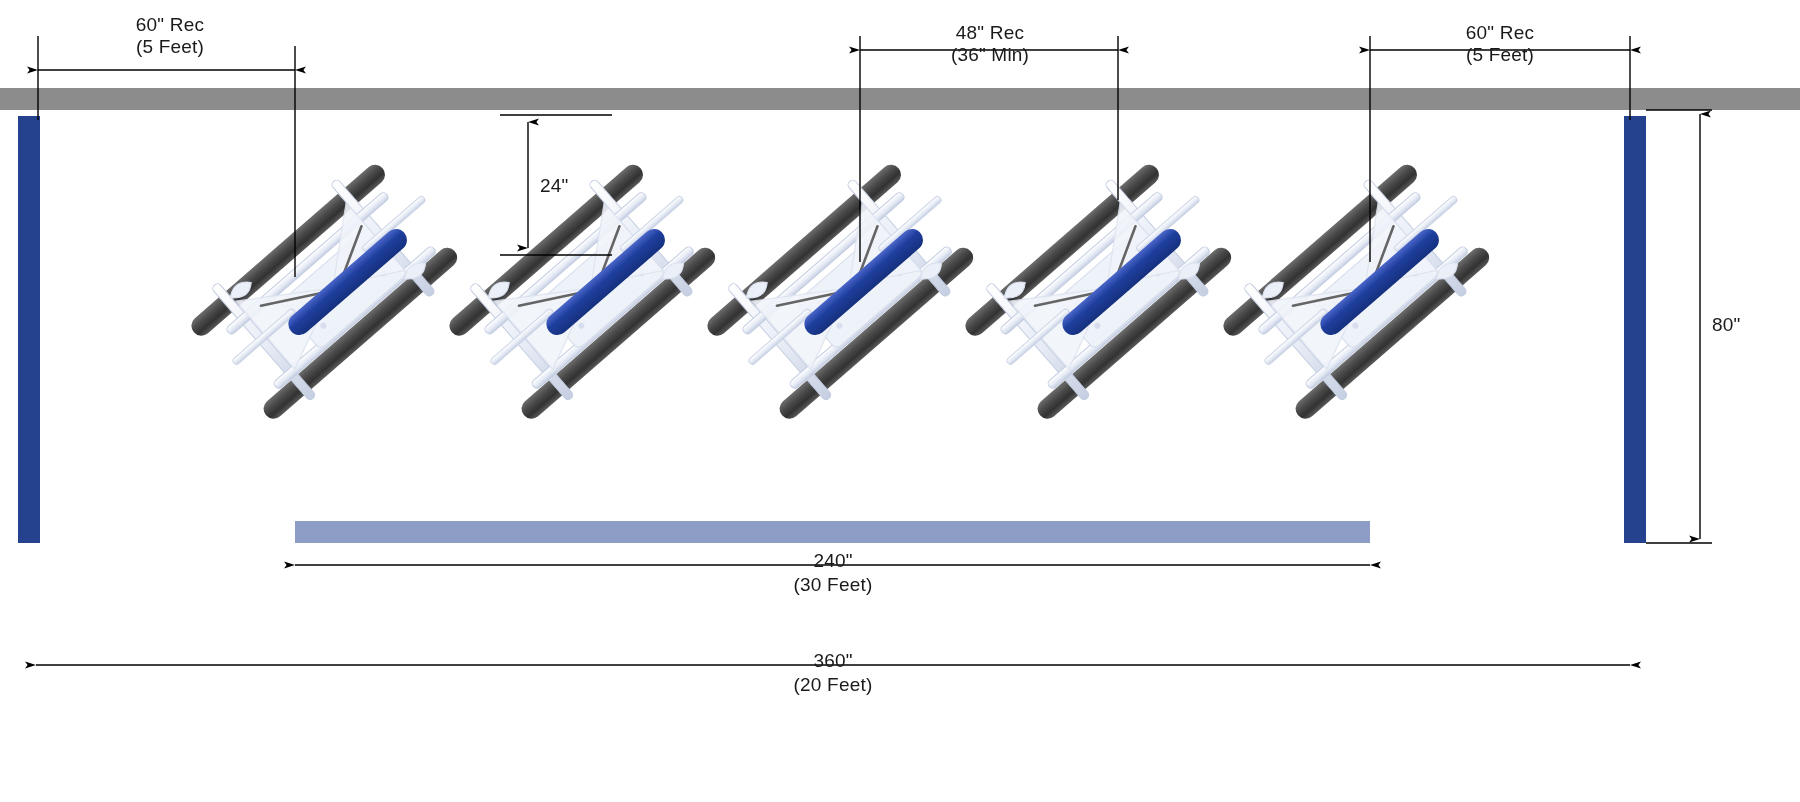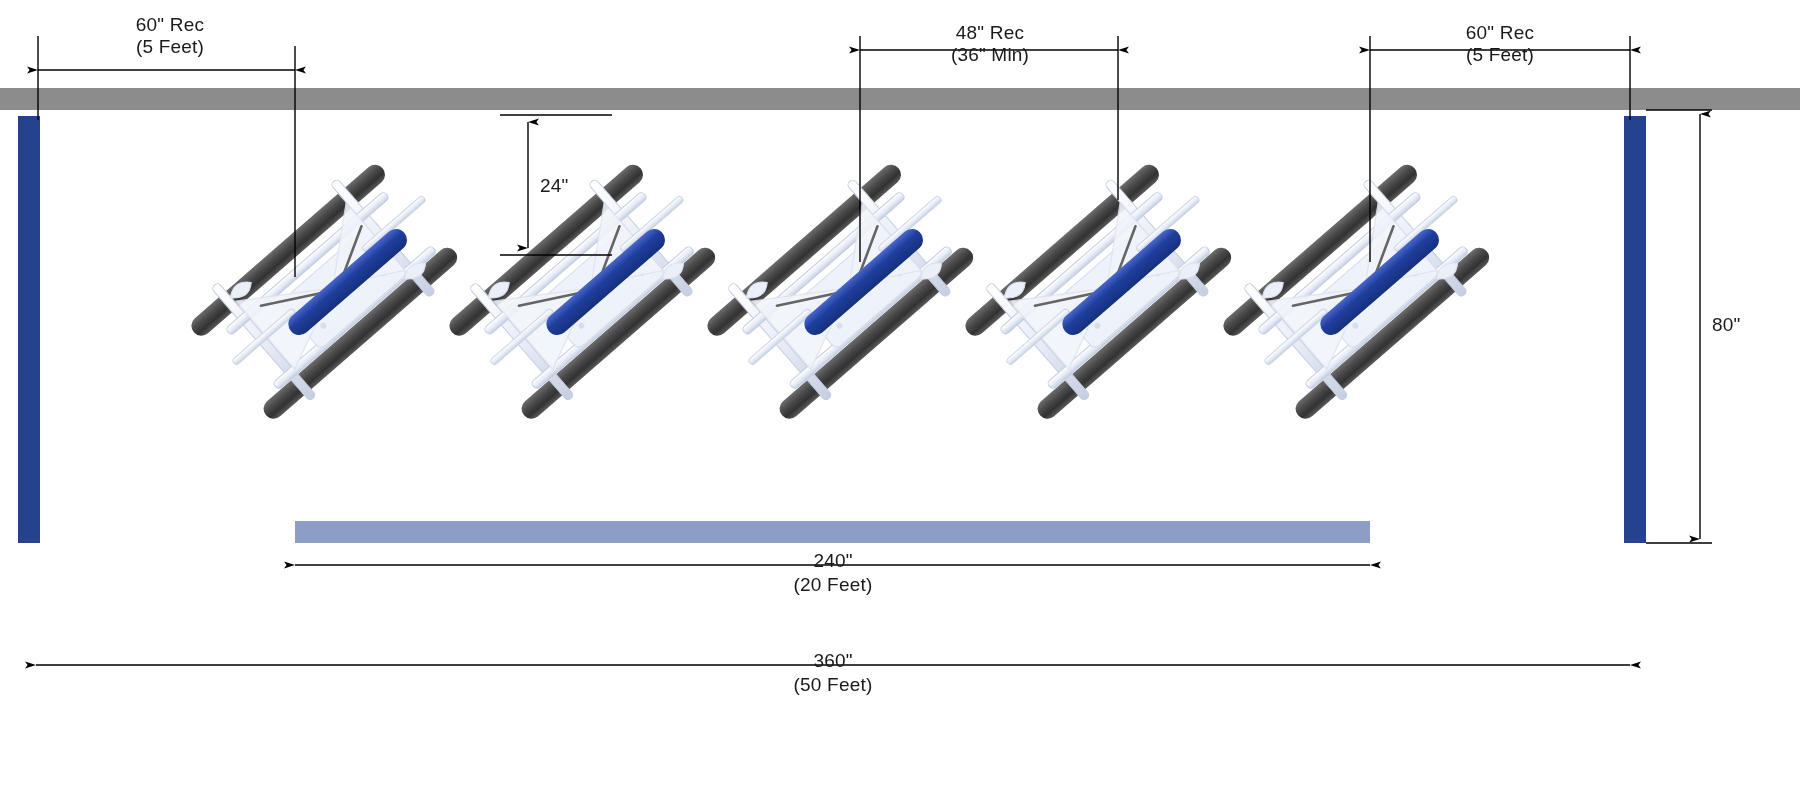--- a/index.html
+++ b/index.html
@@ -162,21 +162,21 @@
   <div class="dimtext" style="left:540px; top:175px; width:70px; text-align:left;">
     <span>24"</span>
   </div>
 
   <div class="dimtext" style="left:1712px; top:314px; width:70px; text-align:left;">
     <span>80"</span>
   </div>
 
   <div class="dimtext" style="left:733px; top:550px; width:200px;">
     <span style="display:block; margin-bottom:2px;">240"</span>
-    <span class="l2">(20 Feet)</span>
+    <span class="l2">(30 Feet)</span>
   </div>
 
   <div class="dimtext" style="left:733px; top:650px; width:200px;">
     <span style="display:block; margin-bottom:2px;">360"</span>
-    <span class="l2">(50 Feet)</span>
+    <span class="l2">(20 Feet)</span>
   </div>
 
 </div>
 
 </body></html>

